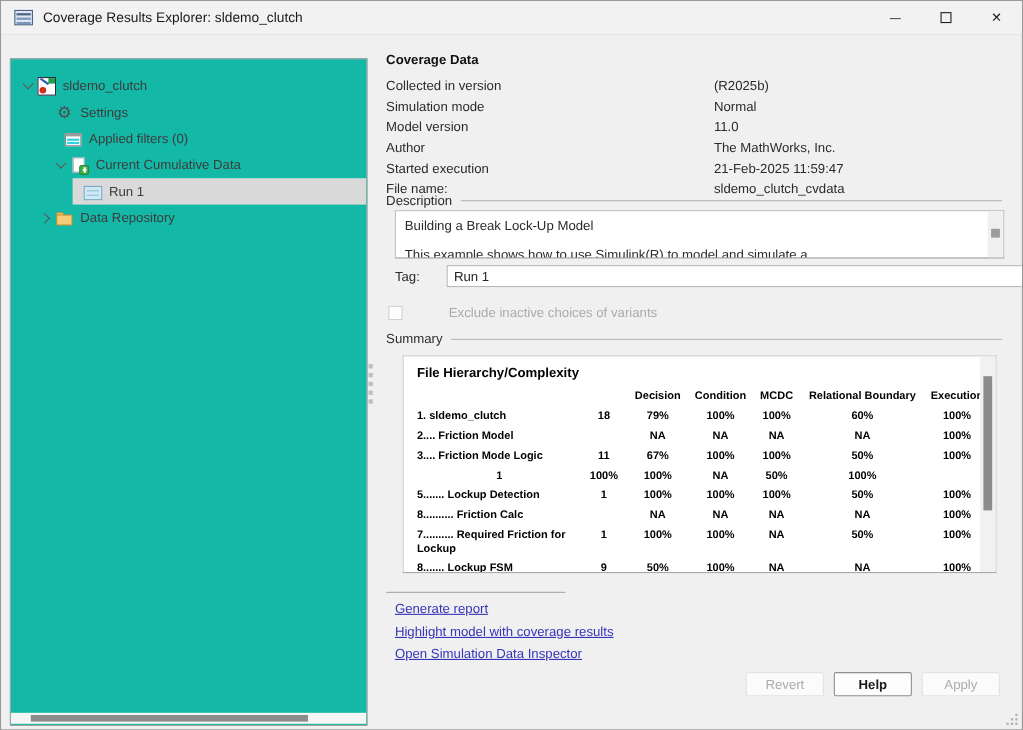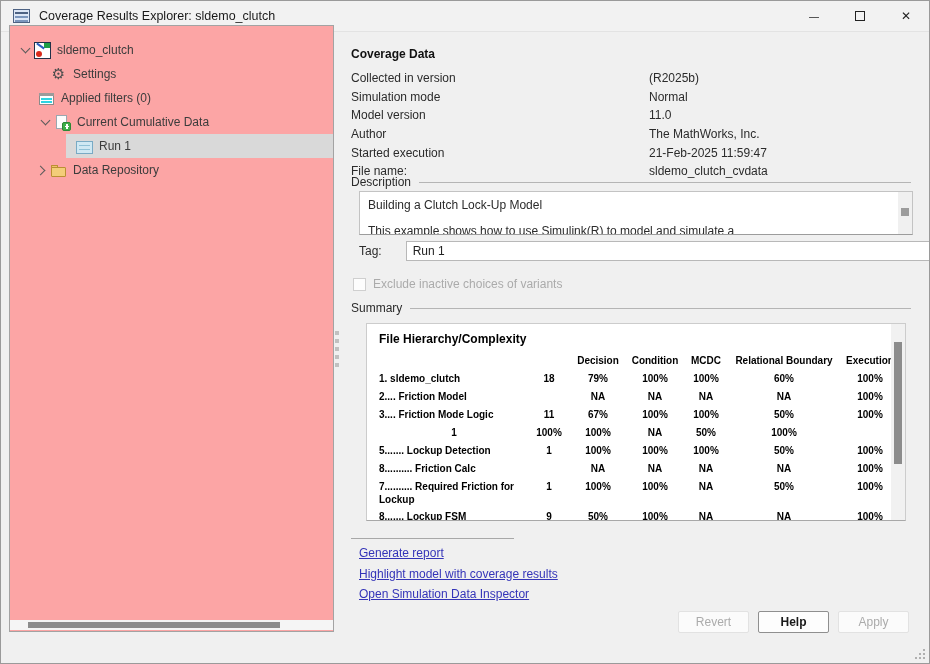--- a/index.html
+++ b/index.html
@@ -16,22 +16,22 @@
   .app-icon::before { content:""; position:absolute; left:1px; right:1px; top:2px; height:2px; background:#4d6283; }
   .app-icon::after  { content:""; position:absolute; left:1px; right:1px; top:6px; height:2px; background:#7b96bd; box-shadow:0 4px 0 #7b96bd; }
   .title-text { margin-left:9px; font-size:12.5px; color:#1a1a1a; }
   .win-controls { margin-left:auto; display:flex; height:31px; }
   .win-btn { width:46px; height:31px; display:flex; align-items:center; justify-content:center; font-size:13px; color:#222; cursor:default; }
   .glyph-min { font-family:"DejaVu Sans", sans-serif; font-size:11px; }
   .glyph-max { width:10px; height:10px; border:1px solid #222; }
   .glyph-close { font-family:"DejaVu Sans", sans-serif; font-size:12px; }
 
   
-  .tree-panel { position:absolute; left:8px; top:24px; width:325px; height:607px;
-    background:#fca5a5; border:1px solid #a3a3a3; overflow:hidden; }
+  .tree-panel { position:absolute; left:8px; top:52px; width:325px; height:607px;
+    background:#14b8a6; border:1px solid #a3a3a3; overflow:hidden; }
   .tree { padding-top:12px; font-size:12px; color:#3c3c3c; }
   .tree-row { display:flex; align-items:center; height:24px; white-space:nowrap; }
   .tree-row.selected { background:#d9d9d9; }
   .chev-slot { width:14px; display:flex; align-items:center; justify-content:center; flex:0 0 14px; }
   .chev-down { width:7px; height:7px; border-right:1.4px solid #5a5a5a; border-bottom:1.4px solid #5a5a5a; transform:rotate(45deg); margin-top:-3px; }
   .chev-right { width:7px; height:7px; border-right:1.4px solid #5a5a5a; border-bottom:1.4px solid #5a5a5a; transform:rotate(-45deg); margin-left:-2px; }
   .tree-icon { width:17px; height:17px; margin:0 6px 0 2px; position:relative; flex:0 0 17px; }
 
   .icon-model { border:1.5px solid #223048; background:#fff; }
   .icon-model .m-green { position:absolute; right:0px; top:0px; width:6px; height:5px; background:#1f9e46; }
@@ -81,21 +81,21 @@
   .desc-text { padding:5px 8px 0 8px; color:#2b2b2b; line-height:16px; width:528px; }
   .desc-line2 { margin-top:10px; }
   .desc-scroll { position:absolute; right:0; top:0; bottom:0; width:14px; background:#f0f0f0; }
   .desc-scroll .thumb { position:absolute; left:3px; top:16px; width:8px; height:8px; background:#9c9c9c; }
 
   .tag-row { position:absolute; left:13px; top:204px; display:flex; align-items:center; }
   .tag-label { color:#2b2b2b; margin-right:24px; }
   .tag-input { width:527px; height:20px; background:#fff; border:1px solid #b8b8b8; font-family:"Liberation Sans",sans-serif;
     font-size:12px; color:#222; padding:0 6px; }
 
-  .variant-row { position:absolute; left:7px; top:240px; display:flex; align-items:center; color:#ababab; }
+  .variant-row { position:absolute; left:7px; top:240px; display:flex; align-items:center; color:#ababab;gap:35px; }
   .checkbox { width:13px; height:13px; background:#fdfdfd; border:1px solid #cfcfcf; margin-right:7px; }
 
   .summary-table-wrap { position:absolute; left:20px; top:286px; width:540px; height:198px; background:#fff;
     border:1px solid #cccccc; border-bottom-color:#a8a8a8; overflow:hidden; }
   .table-title { font-weight:bold; font-size:12px; color:#000; padding:8px 0 0 12px; }
   .tbl { display:grid; grid-template-columns:150px 40px 58px 56px 46px 110px 62px; padding-left:12px; font-size:10px; font-weight:bold; color:#000; }
   .tbl.header { margin-top:6px; }
   .tbl .c { text-align:center; padding:2px 0; line-height:14px; white-space:nowrap; }
   .tbl .n { text-align:left; padding:2px 4px 2px 0; line-height:13px; }
   .table-vscroll { position:absolute; right:0; top:0; bottom:0; width:14px; background:#f1f1f1; }
@@ -149,31 +149,31 @@
             <span class="m-blue"></span>
             <span class="m-red"></span>
           </span>
         <span>sldemo_clutch</span>
       </div>
       <div class="tree-row" style="padding-left:24px;">
         <span class="chev-slot"></span>
         <span class="tree-icon icon-gear">⚙</span>
         <span>Settings</span>
       </div>
-      <div class="tree-row" style="padding-left:12px;">
+      <div class="tree-row" style="padding-left:32px;">
         <span class="chev-slot"></span>
         <span class="tree-icon icon-filter">
             <span class="f-box"></span>
             <span class="f-top"></span>
             <span class="f-r1"></span>
             <span class="f-r2"></span>
           </span>
         <span>Applied filters (0)</span>
       </div>
-      <div class="tree-row" style="padding-left:28px;">
+      <div class="tree-row" style="padding-left:38px;">
         <span class="chev-slot">
             <span class="chev-down"></span>
           </span>
         <span class="tree-icon icon-cumulative">
             <span class="page"></span>
             <span class="plus"></span>
           </span>
         <span>Current Cumulative Data</span>
       </div>
       <div class="tree-row selected" style="margin-left:56px; padding-left:8px;">
@@ -235,21 +235,21 @@
       </div>
     </div>
 
     <div class="group-label-row" style="top:138px;">
       <span>Description</span>
       <span class="rule"></span>
     </div>
 
     <div class="desc-box">
       <div class="desc-text">
-        <div>Building a Clutch Lock-Up Model</div>
+        <div>Building a Break Lock-Up Model</div>
         <div class="desc-line2">This example shows how to use Simulink(R) to model and simulate a</div>
       </div>
       <div class="desc-scroll">
           <div class="thumb"></div>
         </div>
     </div>
 
     <div class="tag-row">
       <span class="tag-label">Tag:</span>
       <input class="tag-input" type="text" value="Run 1" style="">

